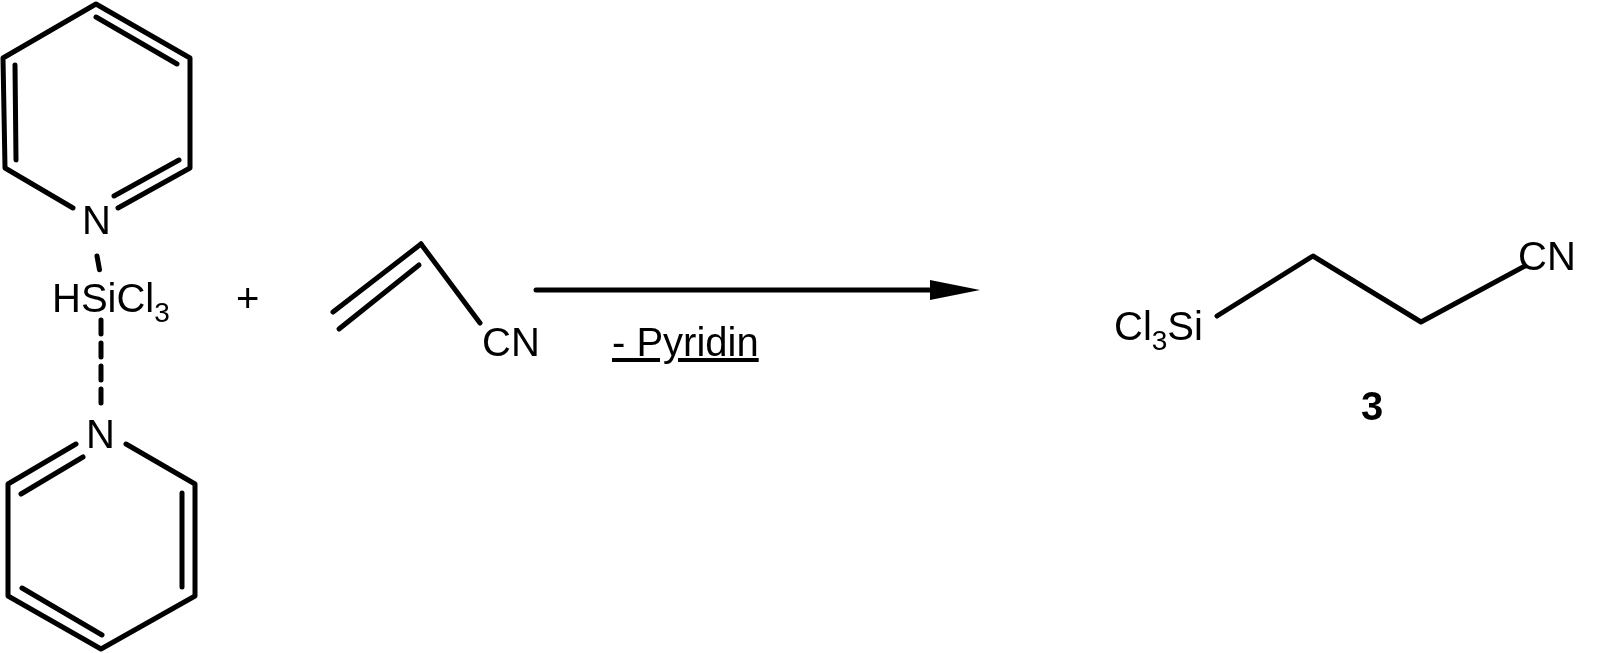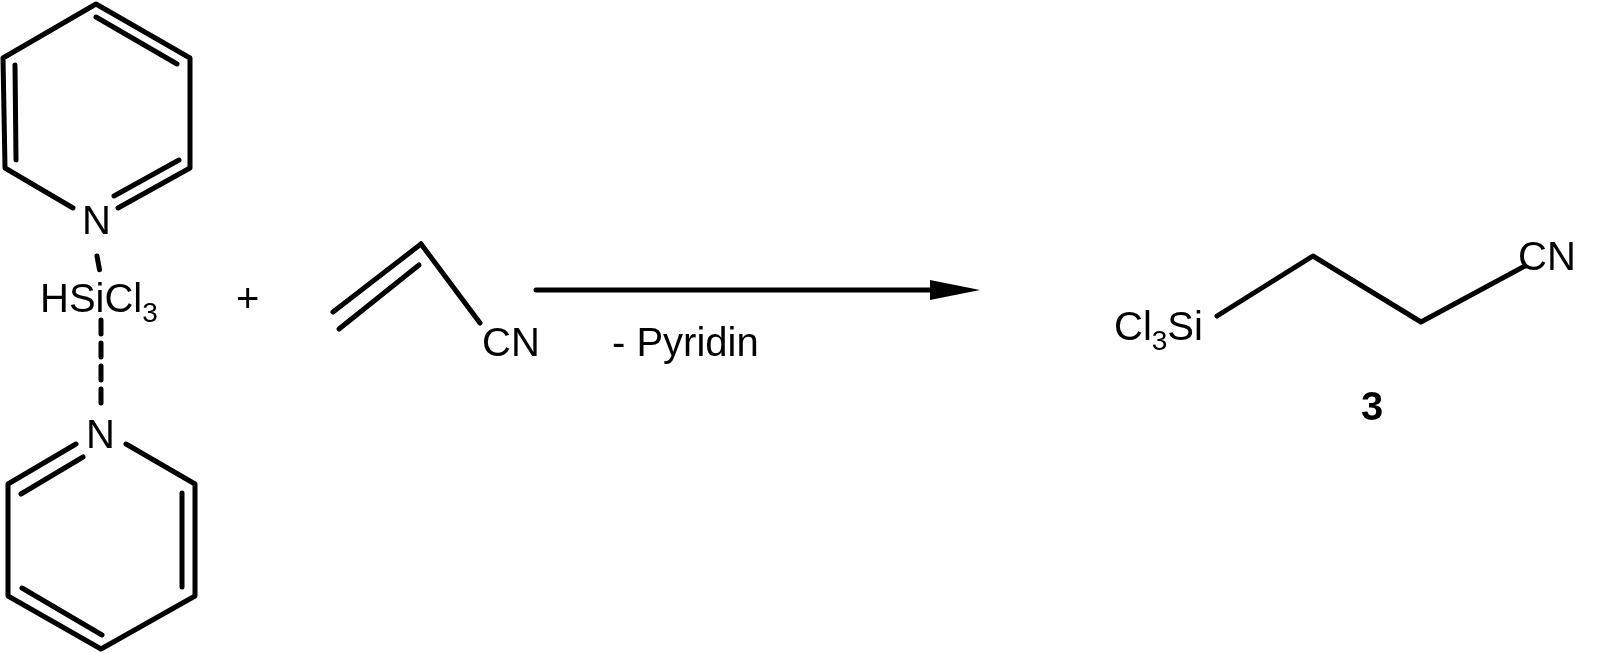--- a/index.html
+++ b/index.html
@@ -44,30 +44,30 @@
       <line class="bond" x1="536" y1="290" x2="950" y2="290"></line>
       <polygon points="930,280 980,290 930,300" fill="#000"></polygon>
     </g>
 
     <g>
       <polyline class="bond" points="1217,316 1313,256 1421,322 1525,266"></polyline>
     </g>
   </svg>
 
   <div class="lbl" style="left:82px; top:200px;">N</div>
-  <div class="lbl" style="left:40px; top:278px;">
+  <div class="lbl" style="left:52px; top:278px;">
     <span>HSiCl</span><sub>3</sub>
   </div>
   <div class="lbl" style="left:86px; top:414px;">N</div>
 
   <div class="lbl" style="left:236px; top:278px;">+</div>
 
   <div class="lbl" style="left:482px; top:322px;">CN</div>
 
-  <div class="lbl" style="left:612px; top:322px;">- Pyridin</div>
+  <div class="lbl" style="left:612px; top:322px;text-decoration:underline;">- Pyridin</div>
 
   <div class="lbl" style="left:1114px; top:306px;">
     <span>Cl</span><sub>3</sub><span>Si</span>
   </div>
   <div class="lbl" style="left:1518px; top:236px;">CN</div>
 
   <div class="lbl bold" style="left:1361px; top:386px;">3</div>
 </div>
 
 </body></html>

